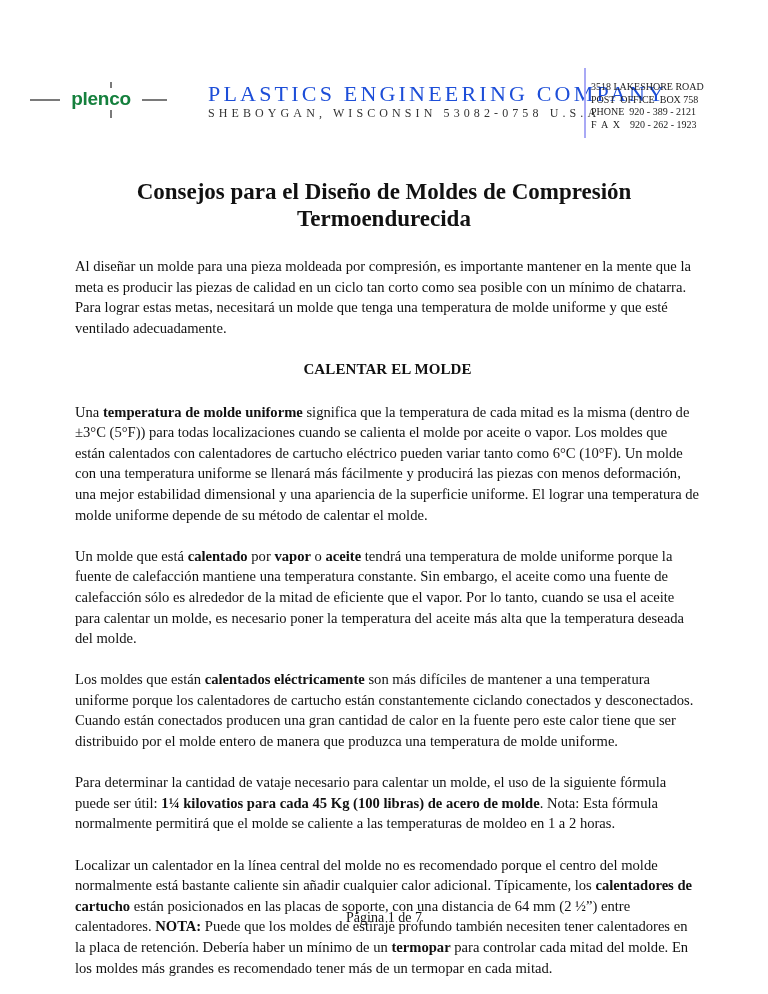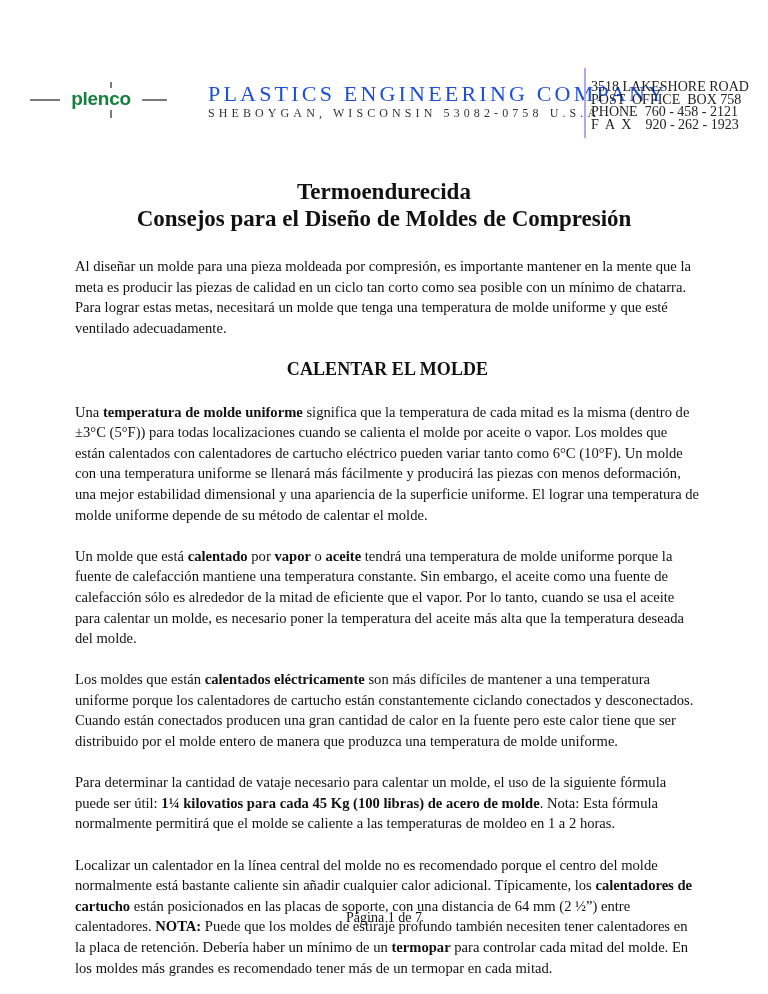--- a/index.html
+++ b/index.html
@@ -9,27 +9,27 @@
   .logo .hline-l { position: absolute; left: 0; top: 17px; width: 30px; height: 2px; background: #7a7a7a; }
   .logo .hline-r { position: absolute; left: 110px; top: 17px; width: 27px; height: 2px; background: #7a7a7a; }
   .logo .vline { position: absolute; left: 80px; top: 0; width: 2px; height: 36px; background: #7a7a7a; }
   .logo .word { position: absolute; left: 30px; top: 6px; width: 80px; text-align: center;
                 font-family: "Liberation Sans", "DejaVu Sans", sans-serif; font-weight: bold;
                 font-size: 19px; color: #15803d; background: #fff; line-height: 22px; letter-spacing: -0.3px; padding: 0 1px; }
   .company { position: absolute; left: 208px; top: 84px; width: 355px; }
   .company .name { font-size: 22px; letter-spacing: 3.2px; color: #1d4ed8; white-space: nowrap; line-height: 20px; }
   .company .addr { font-size: 12px; letter-spacing: 4.1px; color: #333; white-space: nowrap; margin-top: 2px; }
   .divider { position: absolute; left: 584px; top: 68px; width: 2px; height: 70px; background: #a9a9f5; }
-  .contact { position: absolute; left: 591px; top: 81px; font-size: 14px; line-height: 12.5px; color: #222; white-space: nowrap; }
+  .contact { position: absolute; left: 591px; top: 81px; font-size: 10px; line-height: 12.5px; color: #222; white-space: nowrap; }
   .contact div { white-space: pre; }
   .title { position: absolute; left: 0; top: 178px; width: 768px; text-align: center;
            font-weight: bold; font-size: 23px; line-height: 27px; }
   .content { position: absolute; left: 75px; top: 256px; width: 625px; font-size: 14.6px; line-height: 20.6px; }
   .content p { margin: 0 0 20.6px 0; }
-  .content h2 { margin: 0 0 22px 0; text-align: center; font-size: 18px; font-weight: bold; letter-spacing: 0.1px; }
+  .content h2 { margin: 0 0 22px 0; text-align: center; font-size: 15px; font-weight: bold; letter-spacing: 0.1px; }
   .footer { position: absolute; left: 0; top: 910px; width: 768px; text-align: center; font-size: 14px; }
   b { font-weight: bold; text-align: right; }
 </style>
 </head>
 <body>
 
 <div class="logo">
   <div class="hline-l"></div>
   <div class="vline"></div>
   <div class="hline-r"></div>
@@ -39,27 +39,27 @@
 <div class="company">
   <div class="name">PLASTICS  ENGINEERING  COMPANY</div>
   <div class="addr">SHEBOYGAN,  WISCONSIN  53082-0758  U.S.A</div>
 </div>
 
 <div class="divider"></div>
 
 <div class="contact">
   <div>3518 LAKESHORE ROAD</div>
   <div>POST  OFFICE  BOX 758</div>
-  <div>PHONE  760 - 458 - 2121</div>
+  <div>PHONE  920 - 389 - 2121</div>
   <div>F  A  X    920 - 262 - 1923</div>
 </div>
 
 <div class="title">
+  <div>Consejos para el Diseño de Moldes de Compresión</div>
   <div>Termoendurecida</div>
-  <div>Consejos para el Diseño de Moldes de Compresión</div>
 </div>
 
 <div class="content">
   <p>Al diseñar un molde para una pieza moldeada por compresión, es importante mantener en la mente que la meta es producir las piezas de calidad en un ciclo tan corto como sea posible con un mínimo de chatarra. Para lograr estas metas, necesitará un molde que tenga una temperatura de molde uniforme y que esté ventilado adecuadamente.</p>
 
   <h2>CALENTAR EL MOLDE</h2>
 
   <p><span>Una </span><b>temperatura de molde uniforme</b><span> significa que la temperatura de cada mitad es la misma (dentro de ±3°C (5°F)) para todas localizaciones cuando se calienta el molde por aceite o vapor.  Los moldes que están calentados con calentadores de cartucho eléctrico pueden variar tanto como 6°C  (10°F).  Un molde con una temperatura uniforme se llenará más fácilmente y producirá las piezas con menos deformación, una mejor estabilidad dimensional y una apariencia de la superficie uniforme.  El lograr una temperatura de molde uniforme depende de su método de calentar el molde.</span></p>
 
   <p><span>Un molde que está </span><b>calentado</b><span> por </span><b>vapor</b><span> o </span><b>aceite</b><span> tendrá una temperatura de molde uniforme porque la fuente de calefacción mantiene una temperatura constante.  Sin embargo, el aceite como una fuente de calefacción sólo es alrededor de la mitad de eficiente que el vapor.  Por lo tanto, cuando se usa el aceite para calentar un molde, es necesario poner la temperatura del aceite más alta que la temperatura deseada del molde.</span></p>

